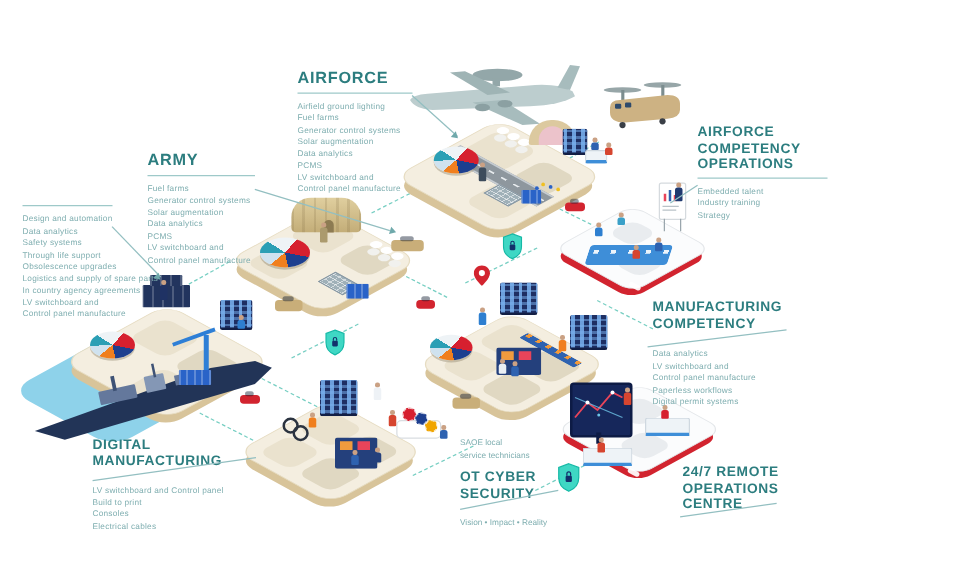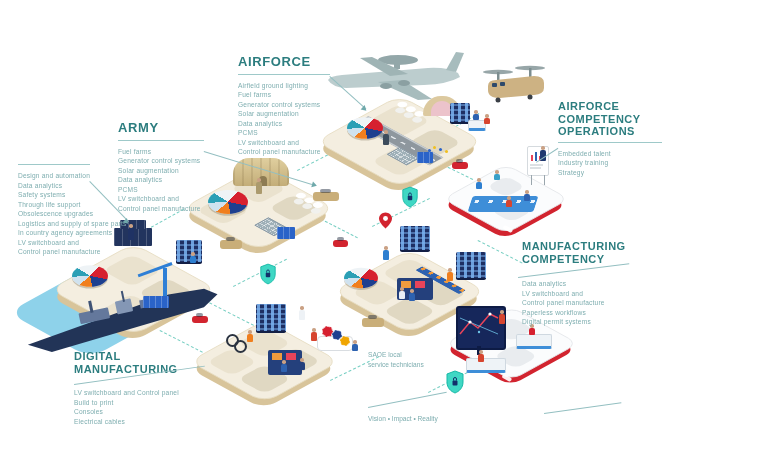--- a/index.html
+++ b/index.html
@@ -376,18 +376,27 @@
       <div>Consoles</div>
       <div>Electrical cables</div>
     </div>
   </div>
   <div class="lln" style="left:74px;top:384px;width:132px;transform:rotate(-8deg)"></div>
 
   <div class="lbl" style="left:368px;top:350px">
     <div class="small">SAOE local</div>
     <div class="small">service technicians</div>
   </div>
+  <div class="lbl" style="left:368px;top:376px">
+    <div class="h2">OT CYBER</div>
+    <div class="h2">SECURITY</div>
+  </div>
   <div class="lln" style="left:368px;top:407px;width:80px;transform:rotate(-11deg)"></div>
   <div class="lbl small" style="left:368px;top:414px">Vision • Impact • Reality</div>
 
+  <div class="lbl" style="left:546px;top:372px">
+    <div class="h2">24/7 REMOTE</div>
+    <div class="h2">OPERATIONS</div>
+    <div class="h2">CENTRE</div>
+  </div>
   <div class="lln" style="left:544px;top:413px;width:78px;transform:rotate(-8deg)"></div>
 
 </div>
 
 </body></html>

